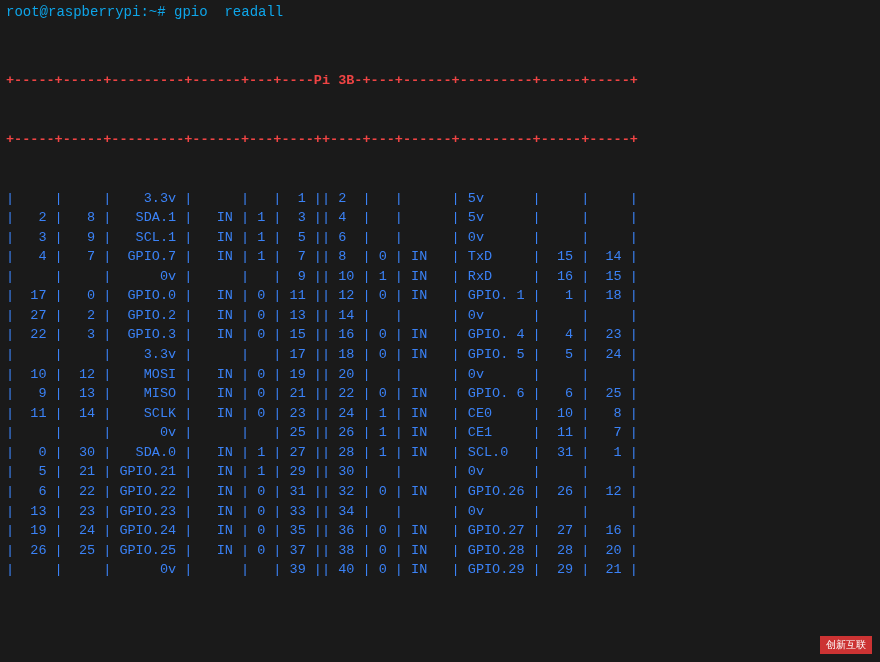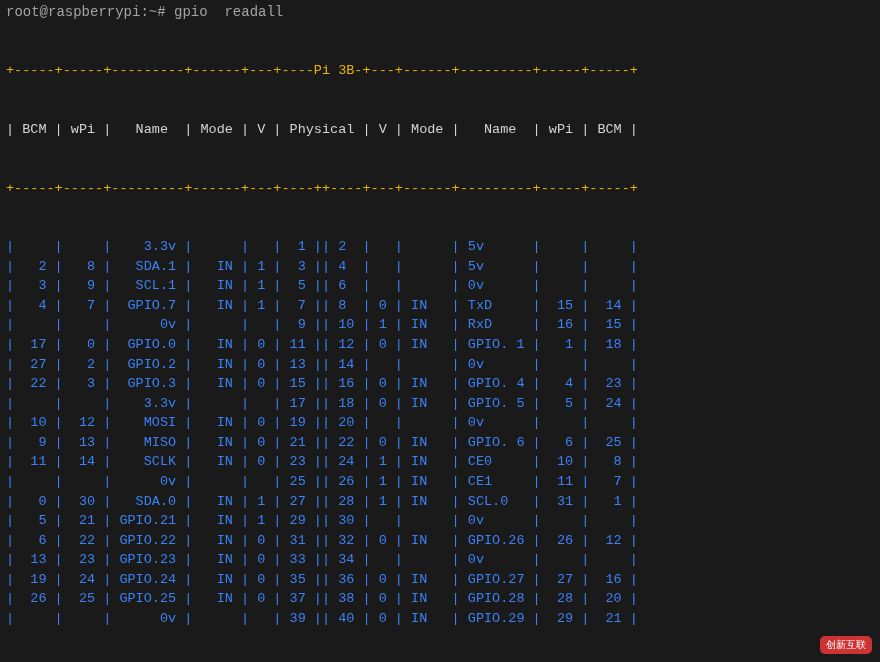--- a/index.html
+++ b/index.html
@@ -16,58 +16,58 @@
       min-height: 662px;
       overflow: hidden;
     }
     #terminal {
       background-color: #1a1a1a;
       padding: 4px 6px;
       width: 880px;
       min-height: 662px;
     }
     .prompt-line {
-      color: #a3a3a3;
-      margin-bottom: 2px;
+      color: #0ea5e9;
+      margin-bottom: 12px;
       white-space: pre;
     }
     .table-container {
       white-space: pre;
       font-size: 13.5px;
       line-height: 1.45;
       color: #d4d4d4;
     }
     .separator {
-      color: #eab308;
+      color: #ef4444;
+      font-weight: bold;
     }
     .header-row {
       color: #d4d4d4;
     }
     .data-row {
       color: #3b82f6;
     }
     .watermark {
       position: fixed;
       bottom: 8px;
       right: 8px;
       background: #cc3333;
       color: white;
       font-size: 10px;
       padding: 2px 6px;
-      border-radius: 5px;
+      border-radius: 0;
       font-family: Arial, sans-serif;
     }
   </style>
 </head>
 <body>
 
 <div id="terminal">
   <div class="prompt-line">root@raspberrypi:~# gpio  readall</div>
   <div class="table-container">
     <div class="separator">+-----+-----+---------+------+---+----Pi 3B-+---+------+---------+-----+-----+</div>
-    <div class="header-row">| BCM | wPi |   Name  | Mode | V | Physical | V | Mode |   Name  | wPi | BCM |</div>
     <div class="separator">+-----+-----+---------+------+---+----++----+---+------+---------+-----+-----+</div>
     <div id="table-rows"><div class="data-row">|     |     |    3.3v |      |   |  1 || 2  |   |      | 5v      |     |     |</div><div class="data-row">|   2 |   8 |   SDA.1 |   IN | 1 |  3 || 4  |   |      | 5v      |     |     |</div><div class="data-row">|   3 |   9 |   SCL.1 |   IN | 1 |  5 || 6  |   |      | 0v      |     |     |</div><div class="data-row">|   4 |   7 |  GPIO.7 |   IN | 1 |  7 || 8  | 0 | IN   | TxD     |  15 |  14 |</div><div class="data-row">|     |     |      0v |      |   |  9 || 10 | 1 | IN   | RxD     |  16 |  15 |</div><div class="data-row">|  17 |   0 |  GPIO.0 |   IN | 0 | 11 || 12 | 0 | IN   | GPIO. 1 |   1 |  18 |</div><div class="data-row">|  27 |   2 |  GPIO.2 |   IN | 0 | 13 || 14 |   |      | 0v      |     |     |</div><div class="data-row">|  22 |   3 |  GPIO.3 |   IN | 0 | 15 || 16 | 0 | IN   | GPIO. 4 |   4 |  23 |</div><div class="data-row">|     |     |    3.3v |      |   | 17 || 18 | 0 | IN   | GPIO. 5 |   5 |  24 |</div><div class="data-row">|  10 |  12 |    MOSI |   IN | 0 | 19 || 20 |   |      | 0v      |     |     |</div><div class="data-row">|   9 |  13 |    MISO |   IN | 0 | 21 || 22 | 0 | IN   | GPIO. 6 |   6 |  25 |</div><div class="data-row">|  11 |  14 |    SCLK |   IN | 0 | 23 || 24 | 1 | IN   | CE0     |  10 |   8 |</div><div class="data-row">|     |     |      0v |      |   | 25 || 26 | 1 | IN   | CE1     |  11 |   7 |</div><div class="data-row">|   0 |  30 |   SDA.0 |   IN | 1 | 27 || 28 | 1 | IN   | SCL.0   |  31 |   1 |</div><div class="data-row">|   5 |  21 | GPIO.21 |   IN | 1 | 29 || 30 |   |      | 0v      |     |     |</div><div class="data-row">|   6 |  22 | GPIO.22 |   IN | 0 | 31 || 32 | 0 | IN   | GPIO.26 |  26 |  12 |</div><div class="data-row">|  13 |  23 | GPIO.23 |   IN | 0 | 33 || 34 |   |      | 0v      |     |     |</div><div class="data-row">|  19 |  24 | GPIO.24 |   IN | 0 | 35 || 36 | 0 | IN   | GPIO.27 |  27 |  16 |</div><div class="data-row">|  26 |  25 | GPIO.25 |   IN | 0 | 37 || 38 | 0 | IN   | GPIO.28 |  28 |  20 |</div><div class="data-row">|     |     |      0v |      |   | 39 || 40 | 0 | IN   | GPIO.29 |  29 |  21 |</div></div>
     
   </div>
 </div>
 
 <div class="watermark">创新互联</div>
 
 </body></html>

